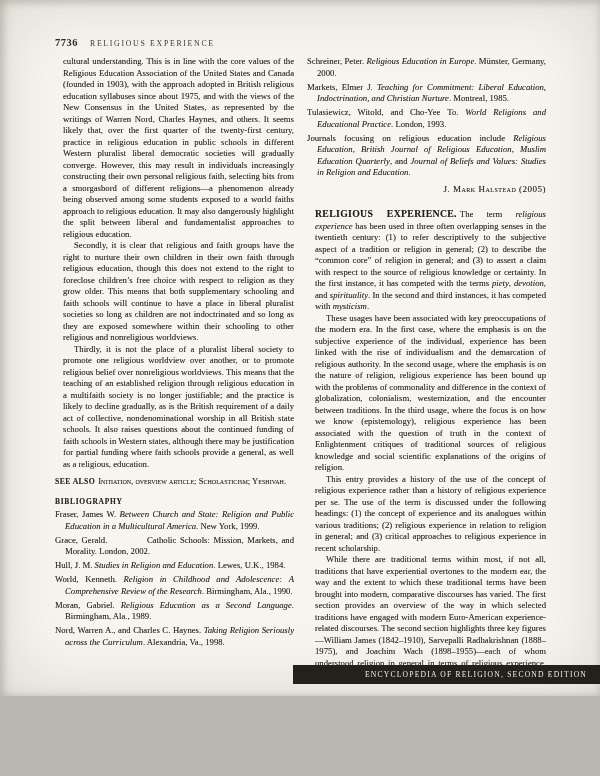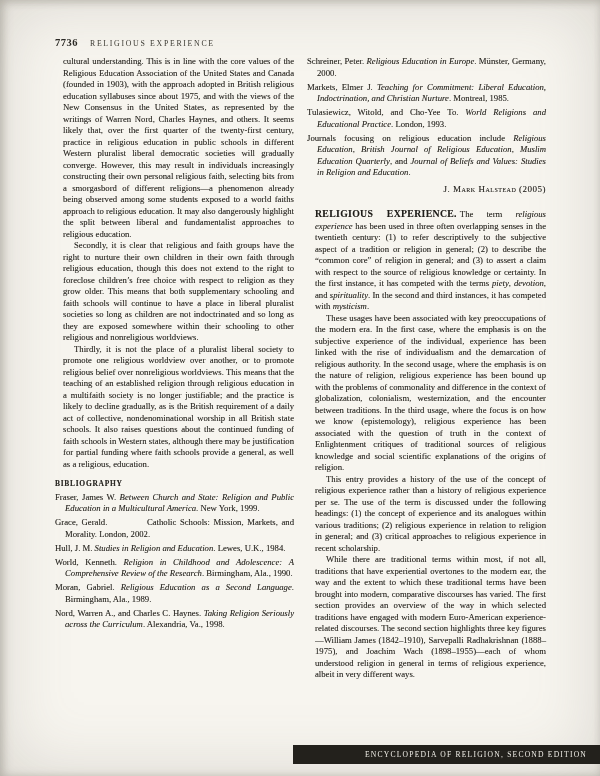--- a/index.html
+++ b/index.html
@@ -1,20 +1,20 @@
 <!DOCTYPE html>
 <html lang="en"><head>
 <meta charset="utf-8">
 <style>
   * { margin:0; padding:0; box-sizing:border-box; }
   html,body { width:600px; height:776px; }
   body { background:#b9b7b1; font-family:"Liberation Serif", serif; }
 
   .page {
-    position:relative; width:600px; height:776px; overflow:hidden;
+    position:relative; width:600px; height:696px; overflow:hidden;
     background:#f7f5ef;
     box-shadow: inset 0 0 70px rgba(112,106,94,.22),
                 inset 4px 0 10px rgba(112,106,94,.28),
                 inset 0 3px 8px rgba(112,106,94,.18);
   }
 
   .header { position:absolute; top:37px; left:55px; display:flex; align-items:baseline; }
   .pagenum { font-weight:bold; font-size:10.5px; letter-spacing:.5px; color:#2b2925; }
   .runhead { font-size:7.8px; letter-spacing:1.7px; color:#3b3932; margin-left:12px; }
 
@@ -58,20 +58,21 @@
   <div class="header">
     <span class="pagenum">7736</span>
     <span class="runhead">RELIGIOUS EXPERIENCE</span>
   </div>
 
   <div class="col col-left">
     <p class="body-para no-indent">cultural understanding. This is in line with the core values of the Religious Education Association of the United States and Canada (founded in 1903), with the approach adopted in British religious education syllabuses since about 1975, and with the views of the New Consensus in the United States, as represented by the writings of Warren Nord, Charles Haynes, and others. It seems likely that, over the first quarter of the twenty-first century, practice in religious education in public schools in different Western pluralist liberal democratic societies will gradually converge. However, this may result in individuals increasingly constructing their own personal religious faith, selecting bits from a smorgasbord of different religions—a phenomenon already being observed among some students exposed to a world faiths approach to religious education. It may also dangerously highlight the split between liberal and fundamentalist approaches to religious education.</p>
     <p class="body-para">Secondly, it is clear that religious and faith groups have the right to nurture their own children in their own faith through religious education, though this does not extend to the right to foreclose children’s free choice with respect to religion as they grow older. This means that both supplementary schooling and faith schools will continue to have a place in liberal pluralist societies so long as children are not indoctrinated and so long as they are exposed somewhere within their schooling to other religious and nonreligious worldviews.</p>
     <p class="body-para">Thirdly, it is not the place of a pluralist liberal society to promote one religious worldview over another, or to promote religious belief over nonreligious worldviews. This means that the teaching of an established religion through religious education in a multifaith society is no longer justifiable; and the practice is likely to decline gradually, as is the British requirement of a daily act of collective, nondenominational worship in all British state schools. It also raises questions about the continued funding of faith schools in Western states, although there may be justification for partial funding where faith schools provide a general, as well as a religious, education.</p>
 
+    <p class="see-also"><span class="sa-label">SEE ALSO</span><span class="sa-text">Initiation, overview article; Scholasticism; Yeshivah.</span></p>
 
     <div class="bib-head">BIBLIOGRAPHY</div>
 
     <p class="bib-entry"><span>Fraser, James W. </span><span style="font-style: italic;">Between Church and State: Religion and Public Education in a Multicultural America</span><span>. New York, 1999.</span></p>
     <p class="bib-entry"><span>Grace, Gerald. </span><span style=" margin-left: 36px;">Catholic Schools: Mission, Markets, and Morality</span><span>. London, 2002.</span></p>
     <p class="bib-entry"><span>Hull, J. M. </span><span style="font-style: italic;">Studies in Religion and Education</span><span>. Lewes, U.K., 1984.</span></p>
     <p class="bib-entry"><span>World, Kenneth. </span><span style="font-style: italic;">Religion in Childhood and Adolescence: A Comprehensive Review of the Research</span><span>. Birmingham, Ala., 1990.</span></p>
     <p class="bib-entry"><span>Moran, Gabriel. </span><span style="font-style: italic;">Religious Education as a Second Language</span><span>. Birmingham, Ala., 1989.</span></p>
     <p class="bib-entry"><span>Nord, Warren A., and Charles C. Haynes. </span><span style="font-style: italic;">Taking Religion Seriously across the Curriculum</span><span>. Alexandria, Va., 1998.</span></p>
   </div>

